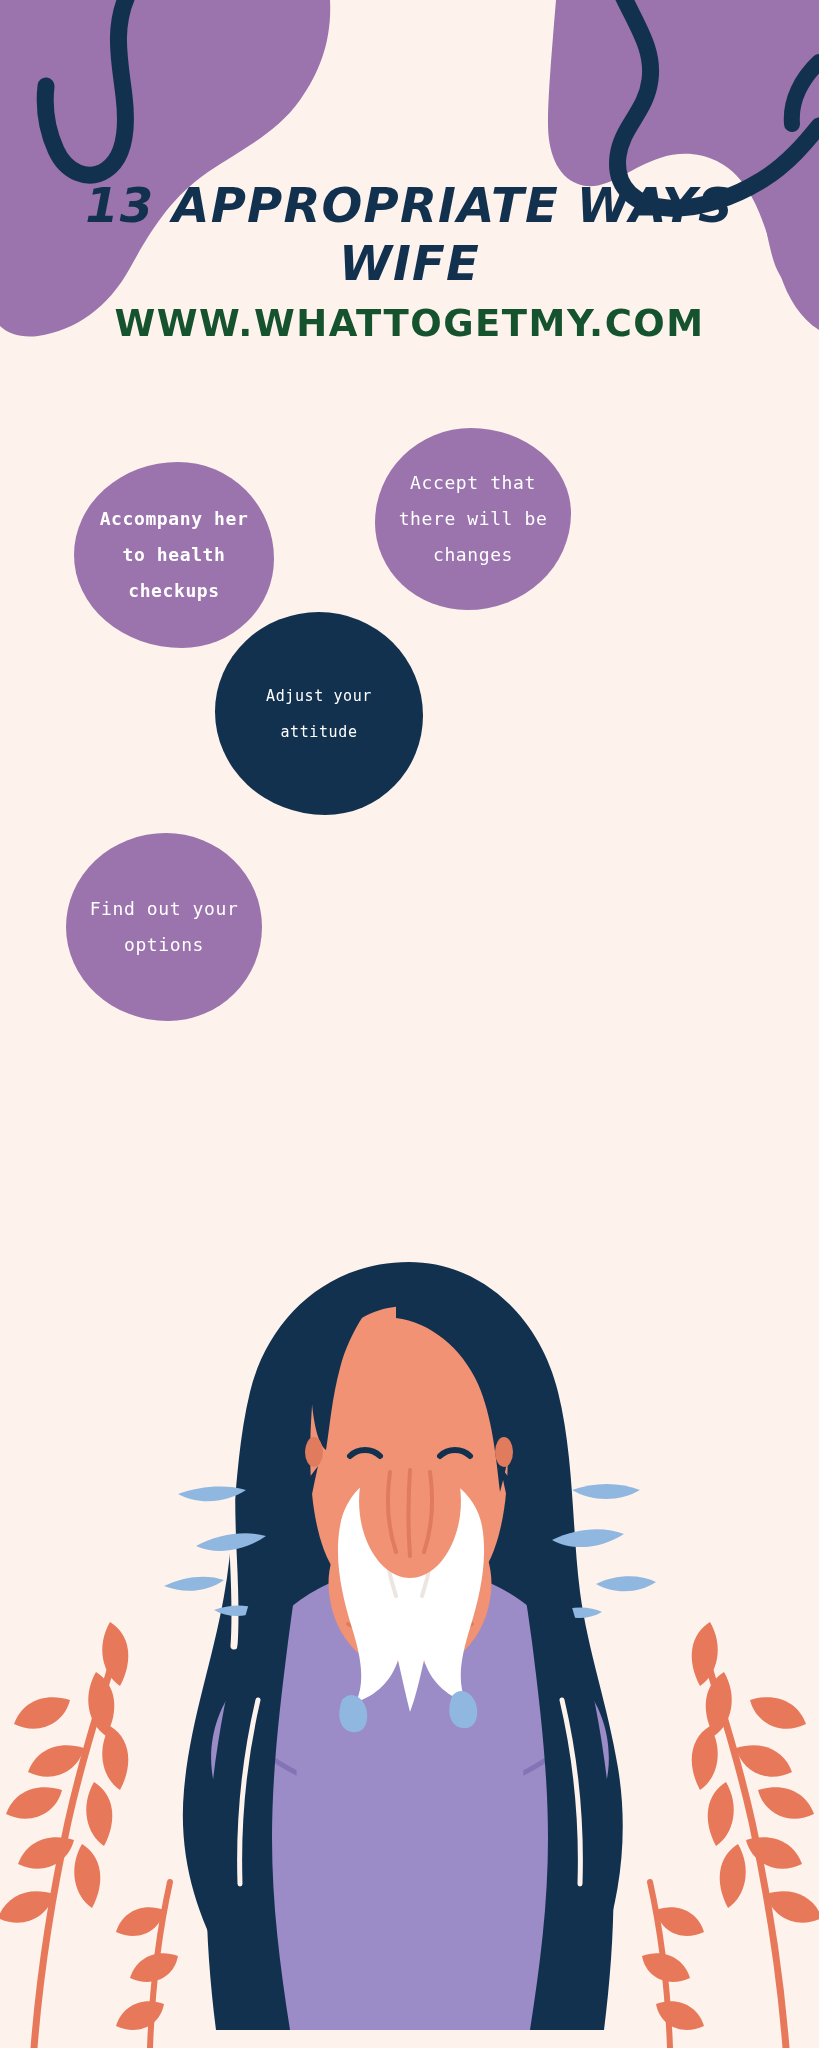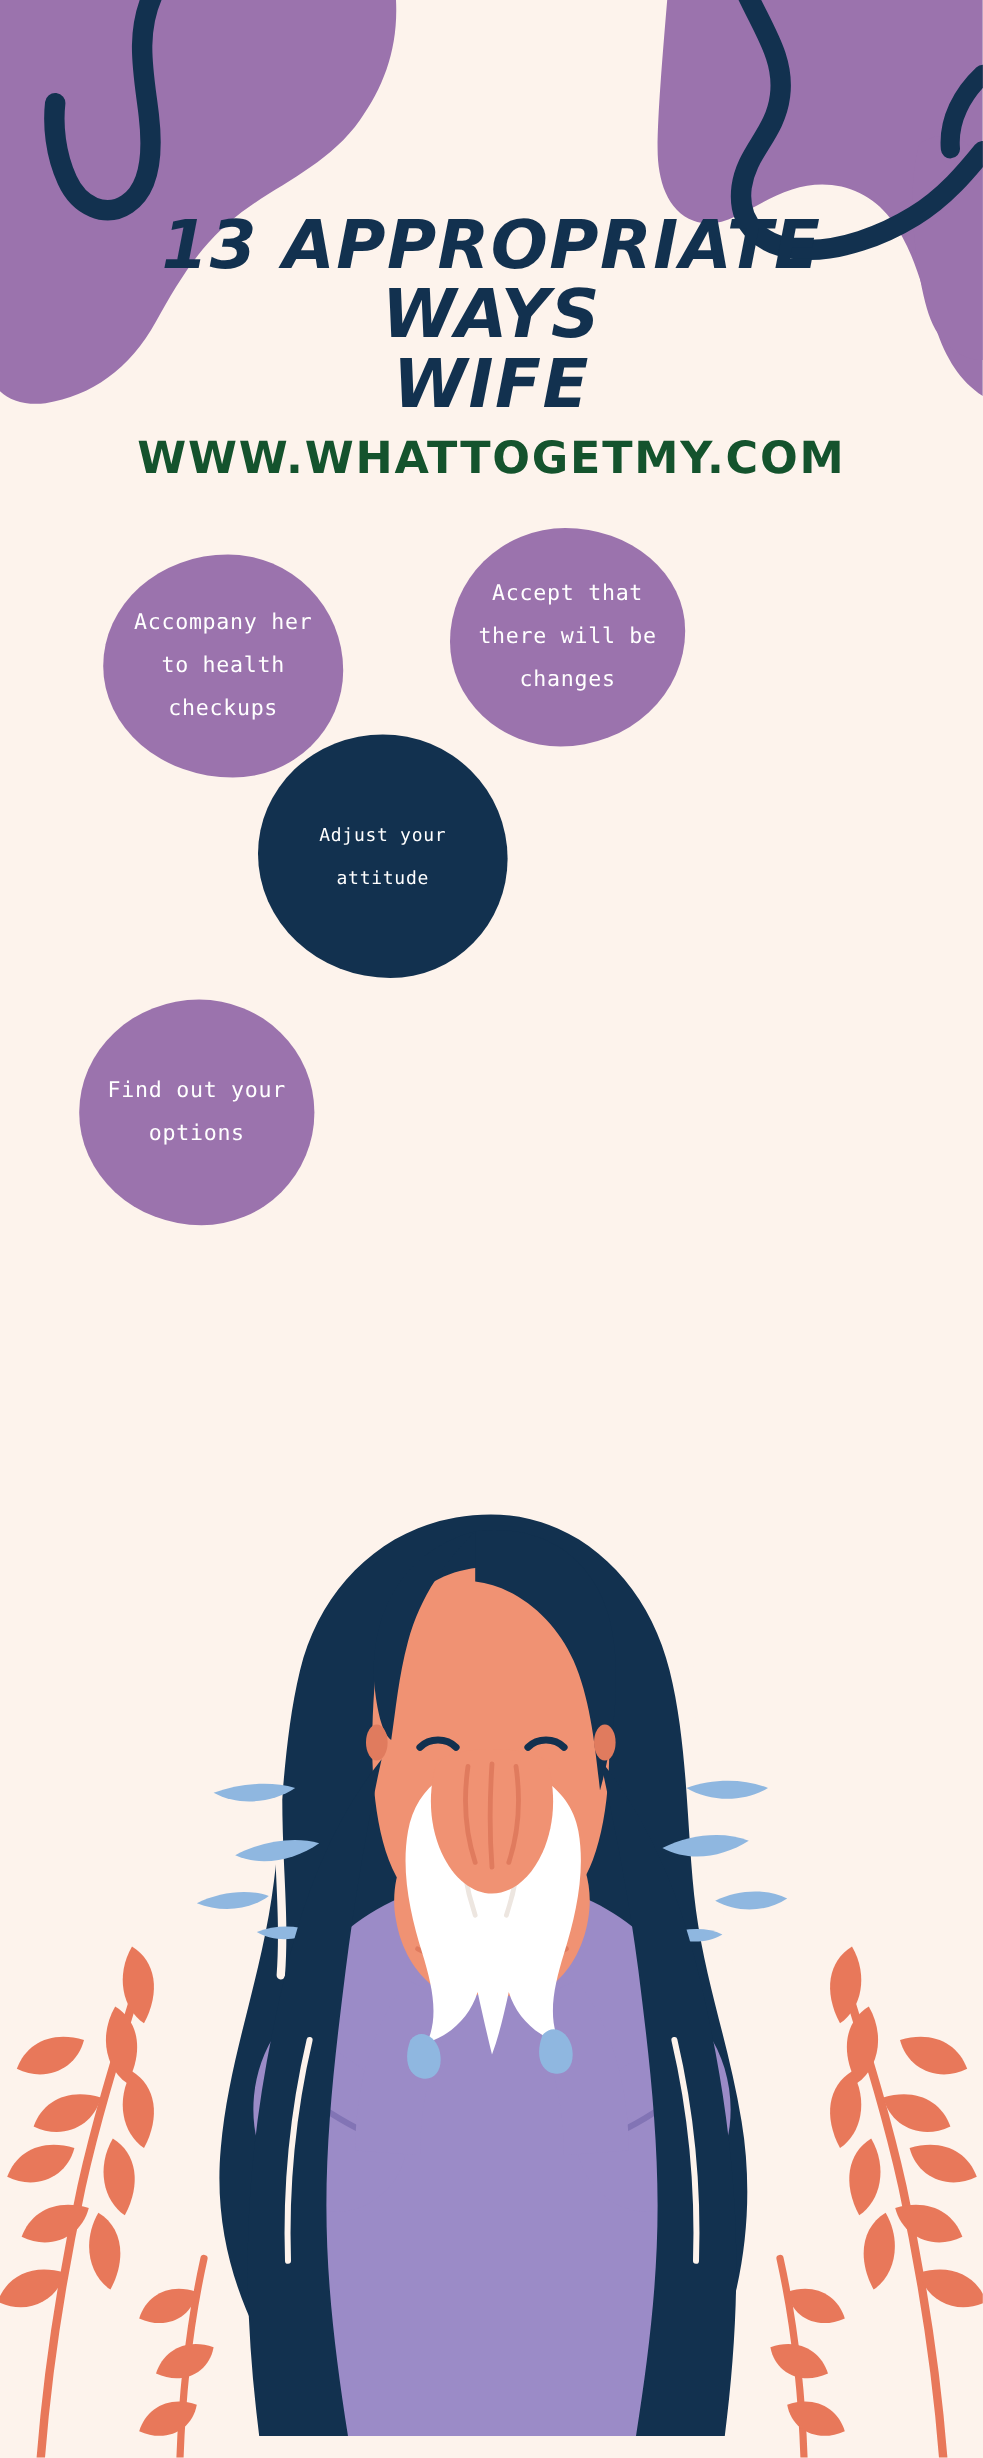--- a/index.html
+++ b/index.html
@@ -24,21 +24,21 @@
   .header {
     position:absolute;
     top:176px; left:0; width:819px;
     text-align:center;
     z-index:6;
   }
   .title {
     font-family: "DejaVu Sans", sans-serif;
     font-weight: 700;
     font-style: italic;
-    font-size: 56px;
+    font-size: 48px;
     line-height: 58px;
     letter-spacing: 1.2px;
     color: #12314F;
     text-transform: uppercase;
     padding: 0 70px;
   }
   .url {
     margin-top: 10px;
     font-family: "DejaVu Sans", sans-serif;
     font-weight: 700;
@@ -61,25 +61,26 @@
     line-height:36px;
     letter-spacing:0.6px;
     z-index:5;
     padding:14px;
   }
   .bubble span { display:block; width:100%; }
   .b-purple { background:#9B73AD; }
   .b-navy   { background:#12314F; }
 
   #bubble-accompany {
-    left:86px; top:462px; width:200px; height:186px;
+    left:74px; top:462px; width:200px; height:186px;
     border-radius:52% 48% 46% 54% / 50% 52% 48% 50%;
+    font-weight:bold;
   }
   #bubble-accept {
-    left:375px; top:440px; width:196px; height:182px;
+    left:375px; top:428px; width:196px; height:182px;
     border-radius:49% 51% 53% 47% / 52% 47% 53% 48%;
     justify-content:flex-end;
   }
   #bubble-adjust {
     left:215px; top:612px; width:208px; height:203px;
     border-radius:50% 50% 47% 53% / 49% 51% 49% 51%;
     font-size:15px;
   }
   #bubble-find {
     left:66px; top:833px; width:196px; height:188px;

